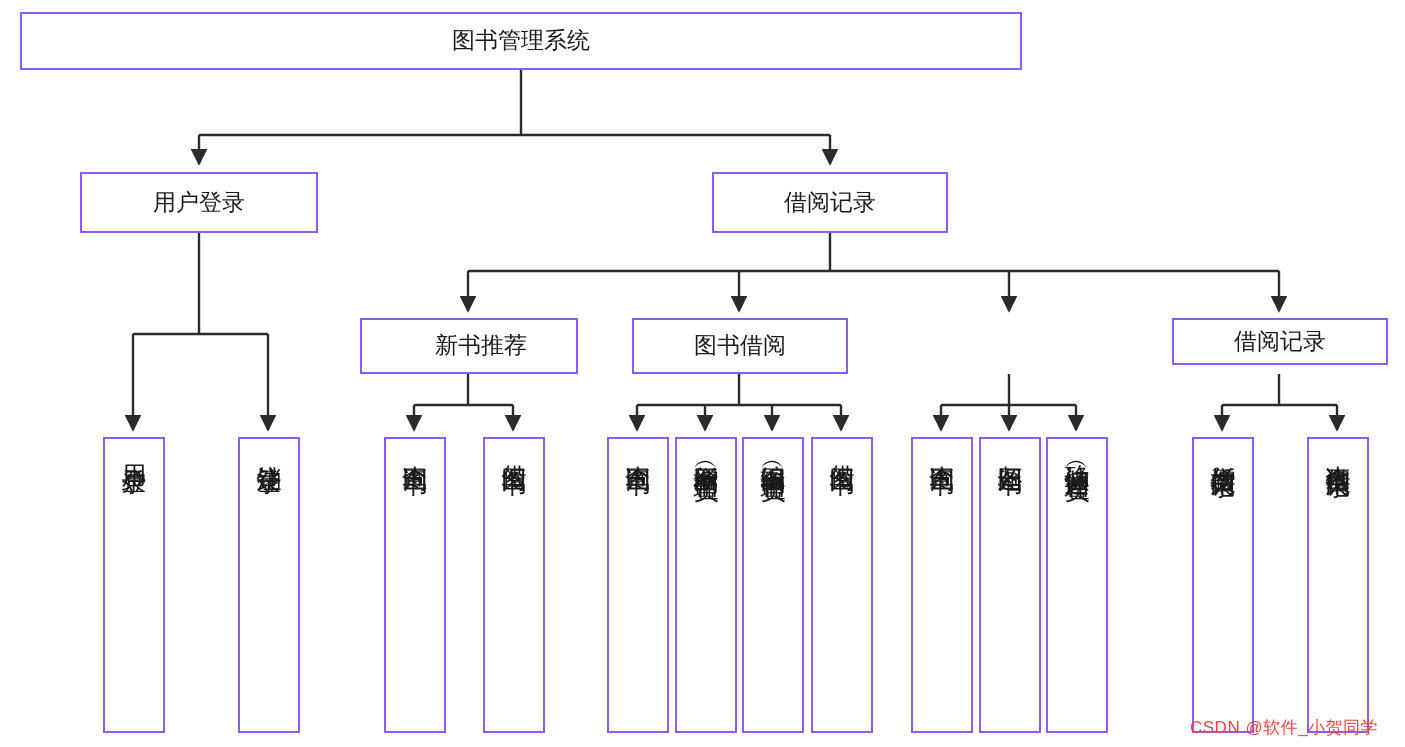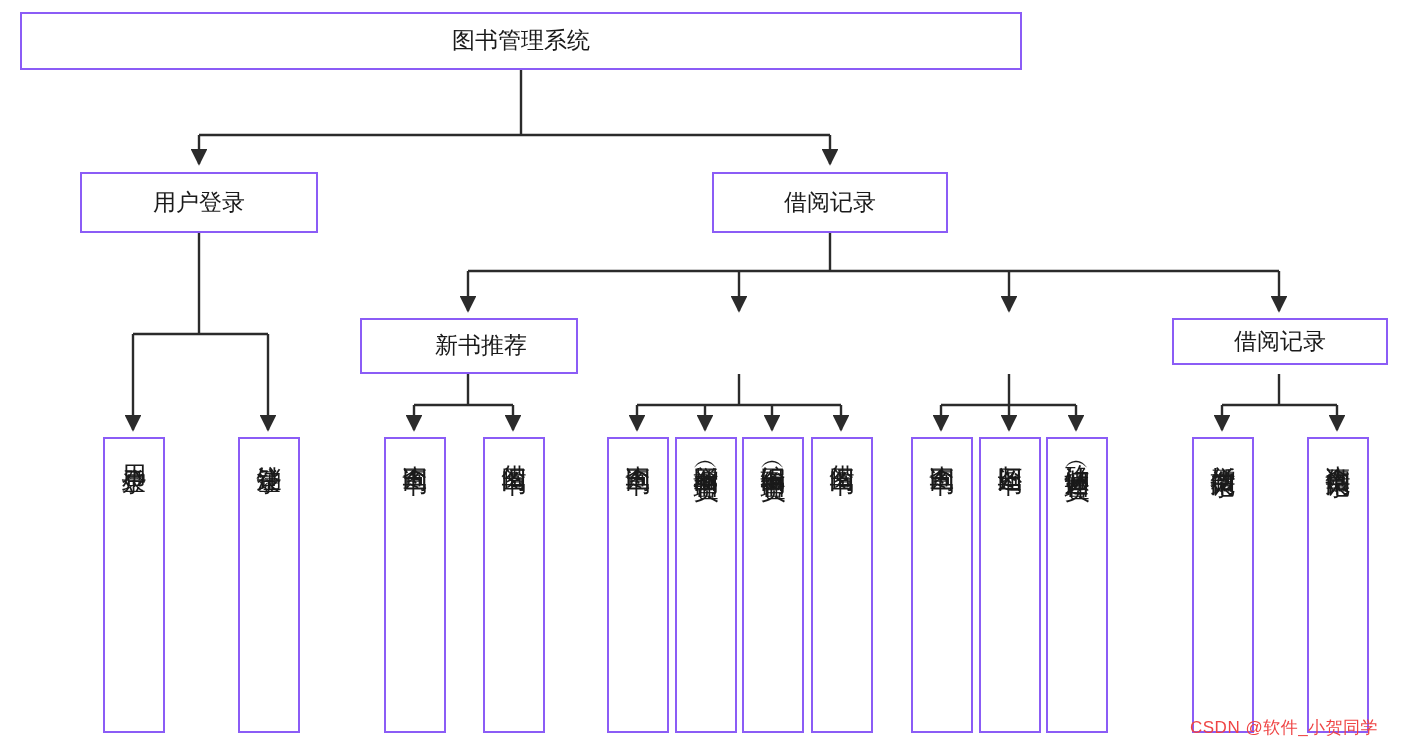--- a/index.html
+++ b/index.html
@@ -125,20 +125,23 @@
   <div class="node horizontal" style="left:80px; top:172px; width:238px; height:61px;">
     <span class="label">用户登录</span>
   </div>
   <div class="node horizontal" style="left:712px; top:172px; width:236px; height:61px;">
     <span class="label">借阅记录</span>
   </div>
 
   <div class="node horizontal" style="left:360px; top:318px; width:218px; height:56px;padding-left:24px;">
     <span class="label">新书推荐</span>
   </div>
+  <div class="node horizontal" style="left:632px; top:318px; width:216px; height:56px;">
+    <span class="label">图书借阅</span>
+  </div>
   <div class="node horizontal" style="left:1172px; top:318px; width:216px; height:47px;">
     <span class="label">借阅记录</span>
   </div>
 
   <div class="node vertical" style="left:103px; top:437px; width:62px; height:296px;">
     <span class="label">用户登录</span>
   </div>
   <div class="node vertical" style="left:238px; top:437px; width:62px; height:296px;">
     <span class="label">注销登录</span>
   </div>

